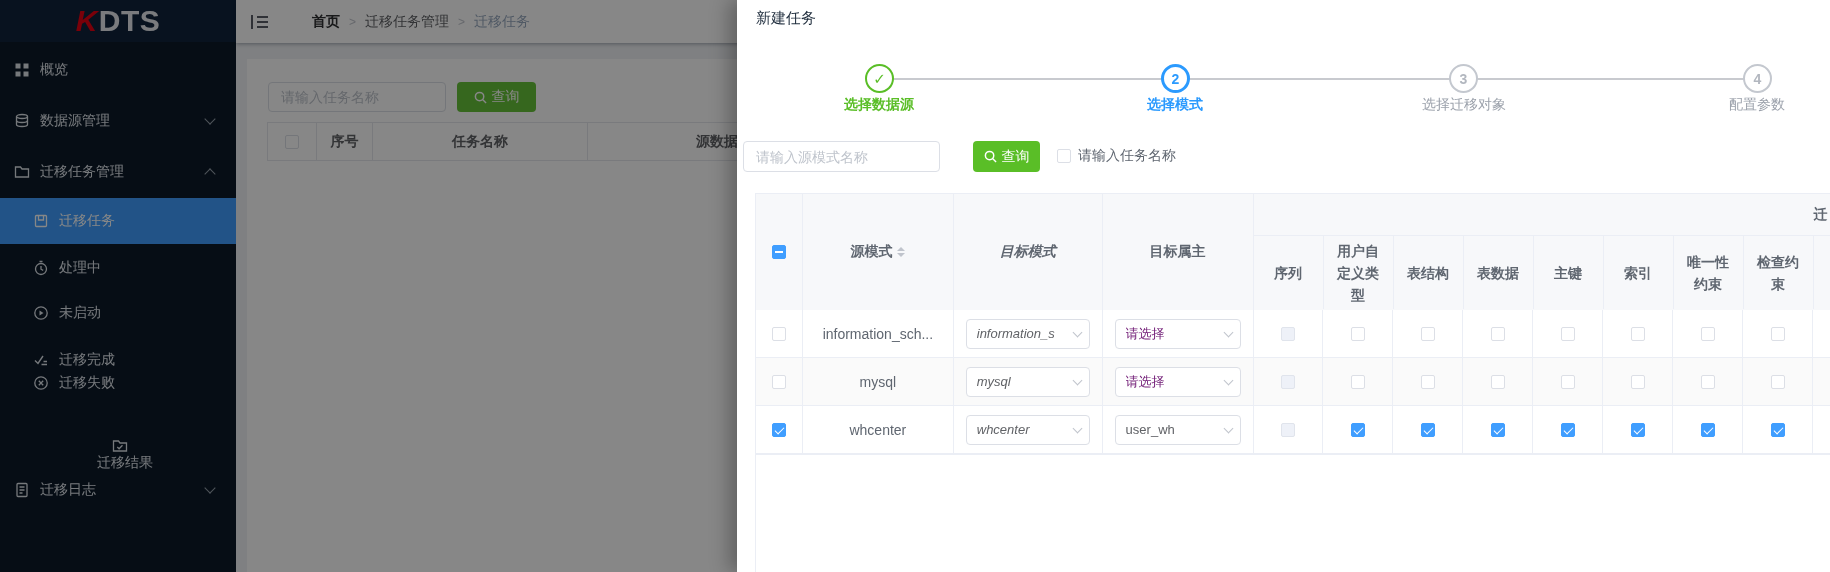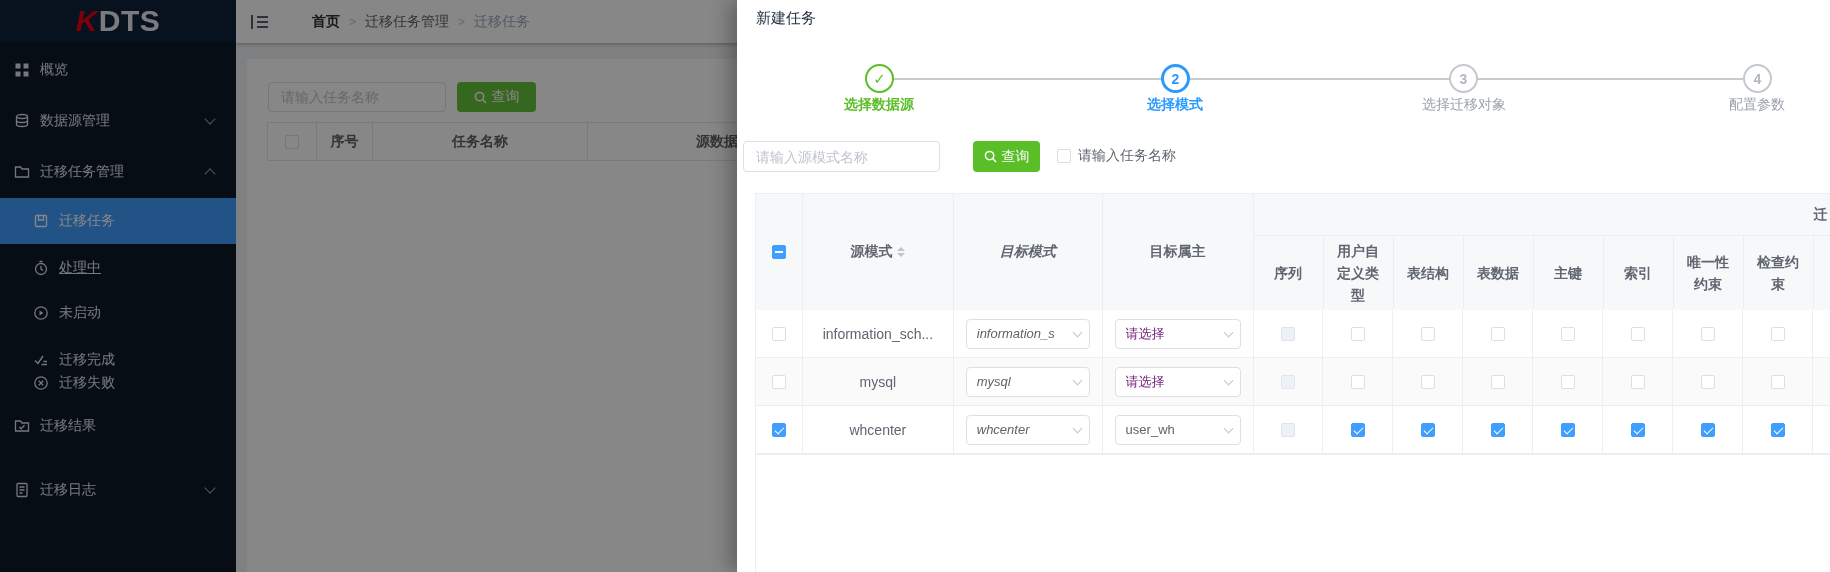--- a/index.html
+++ b/index.html
@@ -153,21 +153,21 @@
       </div>
       <div class="mi sub active" style="top: 198px;">
         <span class="ic">
           <svg viewBox="0 0 16 16" fill="none" stroke="currentColor" stroke-width="1.3">
             <rect x="2.5" y="2.5" width="11" height="11" rx="1"></rect>
             <path d="M5.5 2.5v4.5h5V2.5"></path>
           </svg>
         </span>
         <span>迁移任务</span>
       </div>
-      <div class="mi sub" style="top: 254px; text-decoration: underline;">
+      <div class="mi sub" style="top: 254px;">
         <span class="ic">
           <svg viewBox="0 0 16 16" fill="none" stroke="currentColor" stroke-width="1.3">
             <circle cx="8" cy="9" r="5.5"></circle>
             <path d="M8 6v3.2l2.2 1.2M6.5 1.5h3"></path>
           </svg>
         </span>
         <span>处理中</span>
       </div>
       <div class="mi sub" style="top: 299px;">
         <span class="ic">
@@ -189,21 +189,21 @@
       </div>
       <div class="mi sub" style="top: 369px;">
         <span class="ic">
           <svg viewBox="0 0 16 16" fill="none" stroke="currentColor" stroke-width="1.3">
             <circle cx="8" cy="8" r="6.2"></circle>
             <path d="M5.8 5.8l4.4 4.4M10.2 5.8l-4.4 4.4"></path>
           </svg>
         </span>
         <span>迁移失败</span>
       </div>
-      <div class="mi top" style="top: 412px;">
+      <div class="mi top" style="top: 438px; flex-direction: column;">
         <span class="ic">
           <svg viewBox="0 0 16 16" fill="none" stroke="currentColor" stroke-width="1.3">
             <path d="M1.5 13V3h5l1.5 2h6.5v8z"></path>
             <path d="M5.3 9l1.8 1.8 3.4-3.6"></path>
           </svg>
         </span>
         <span>迁移结果</span>
       </div>
       <div class="mi top" style="top: 476px;">
         <span class="ic">

